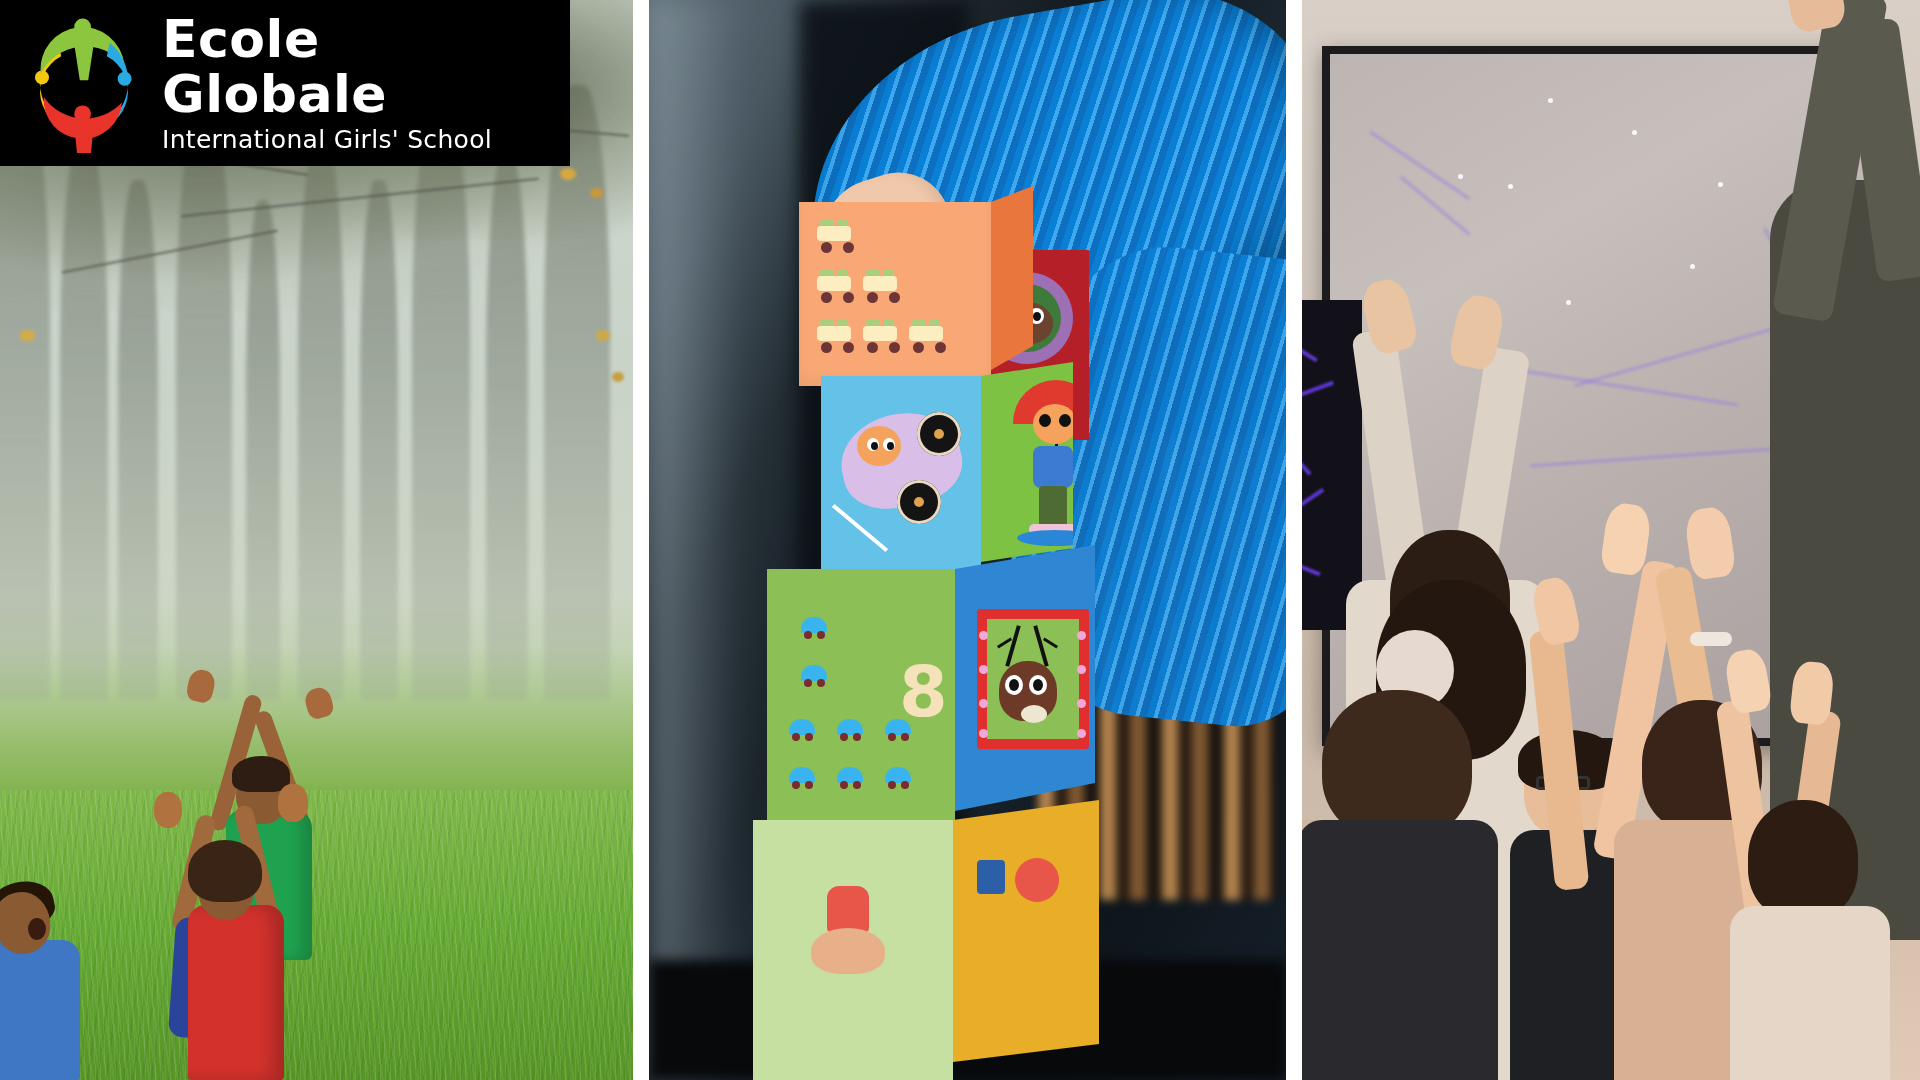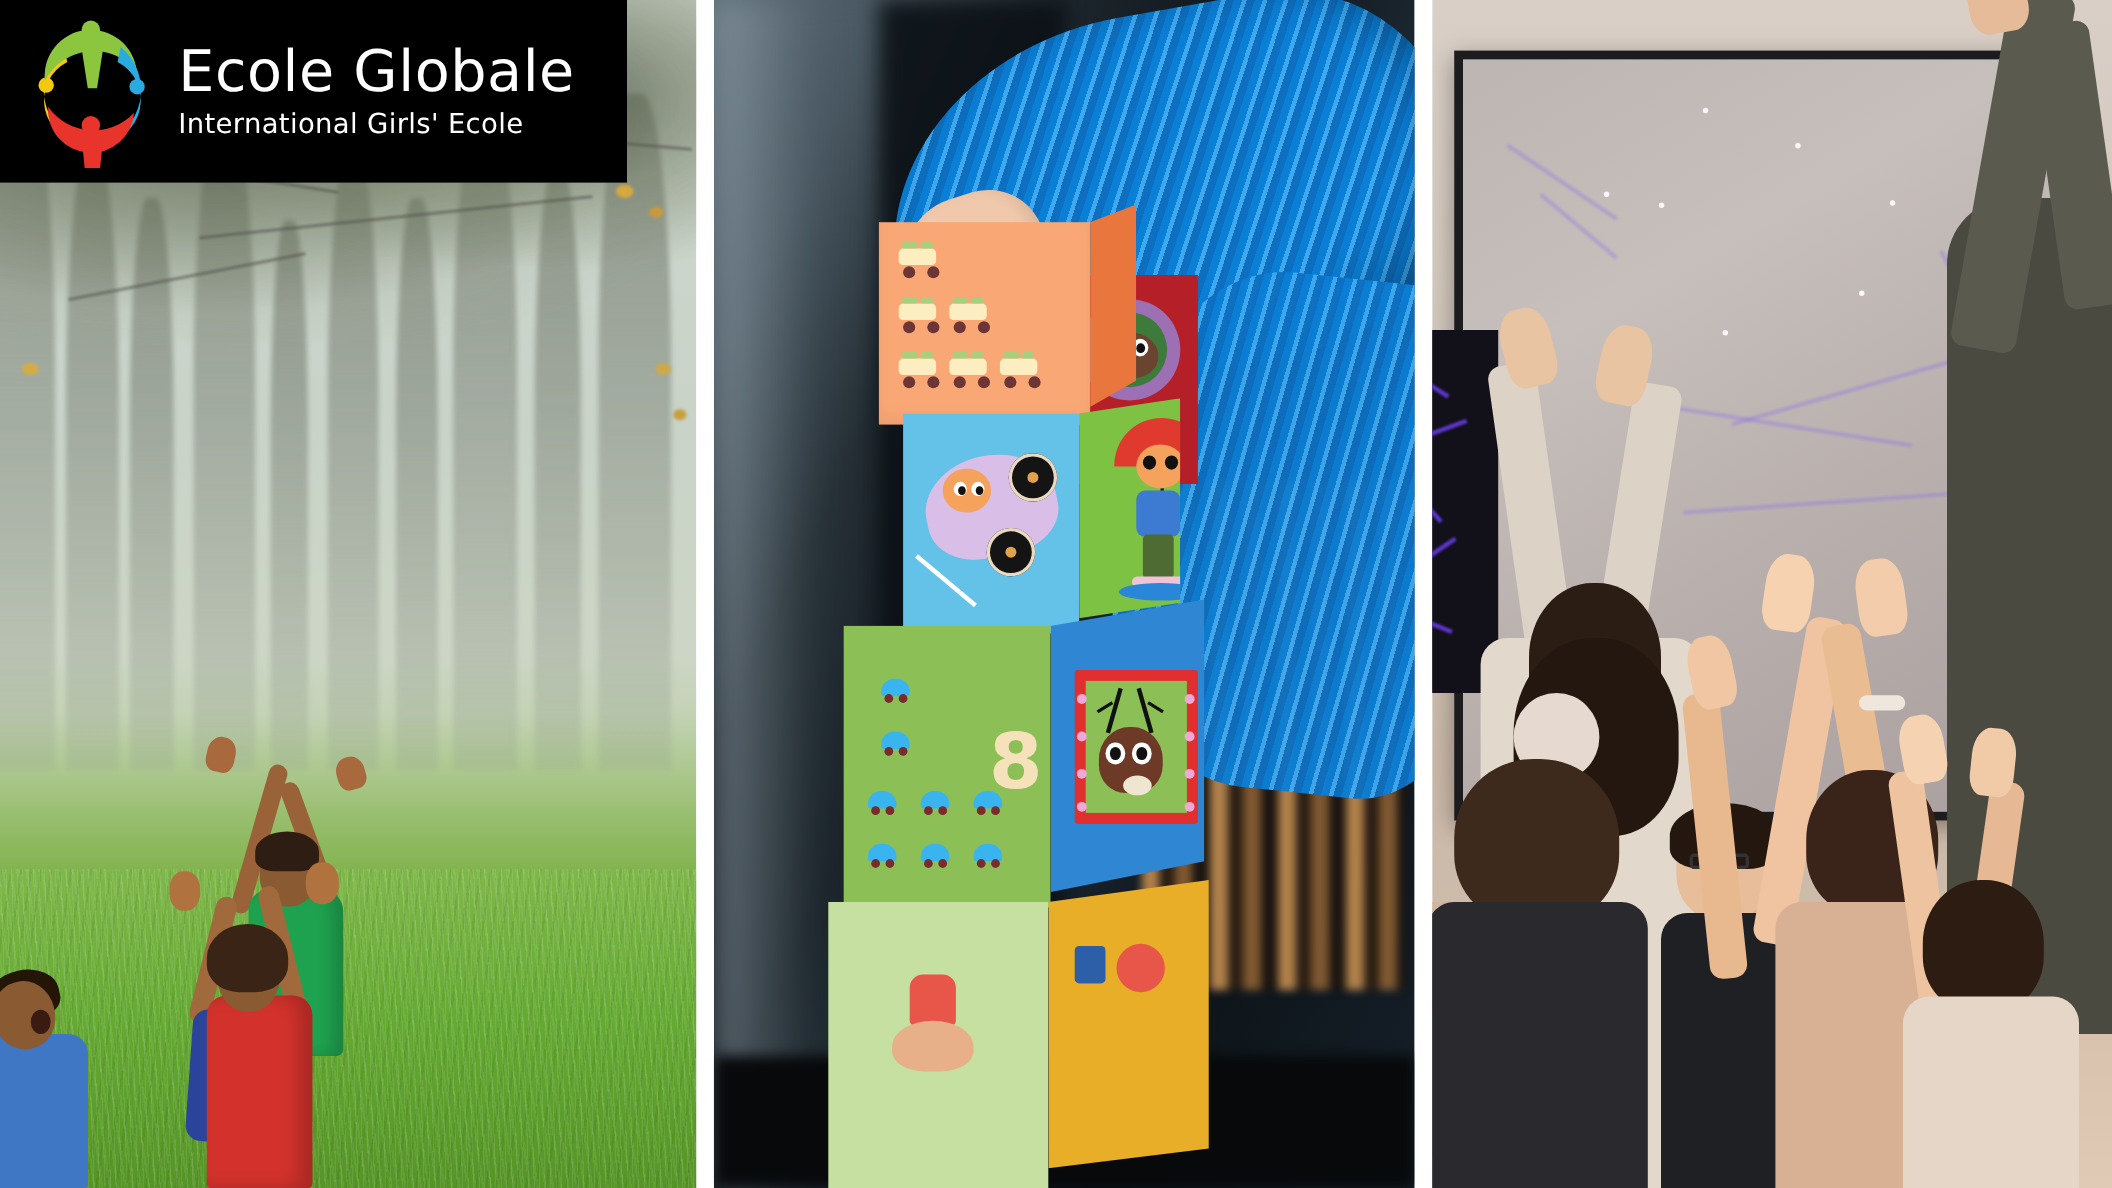--- a/index.html
+++ b/index.html
@@ -154,21 +154,21 @@
   .person { position:absolute; }
   .pbody { position:absolute; border-radius:24px 24px 10px 10px; }
   .phead { position:absolute; border-radius:48% 48% 42% 42%; }
   .parm  { position:absolute; border-radius:12px; }
   .phand { position:absolute; border-radius:40% 40% 30% 30%; }
 
   
   .logo-card { position:absolute; left:0; top:0; width:570px; height:166px; background:#000; display:flex; align-items:center; padding:10px 14px; z-index:5; }
   .logo-mark { position:relative; width:140px; height:140px; flex:0 0 140px; }
   .logo-text { margin-left:8px; color:#fff; }
-  .logo-title { font-size:52px; font-weight:400; letter-spacing:.5px; line-height:1.05; font-family:"DejaVu Sans", sans-serif; }
+  .logo-title { font-size:52px; font-weight:700; letter-spacing:.5px; line-height:1.05; font-family:"DejaVu Sans", sans-serif; }
   .logo-sub { font-size:25px; font-weight:400; letter-spacing:.3px; margin-top:4px; font-family:"DejaVu Sans", sans-serif; }
 
   
   .banner { position:absolute; left:110px; top:843px; width:1700px; height:231px; background:#000; z-index:6;
     display:flex; flex-direction:column; align-items:center; justify-content:center; padding:4px 20px 0; }
   .banner-line { color:#fff; font-family:"DejaVu Sans", sans-serif; font-weight:700; font-size:78px;
     line-height:1.12; text-align:center; letter-spacing:-1px; white-space:nowrap; transform:scaleX(.92); }
 </style>
 </head>
 <body>
@@ -465,18 +465,18 @@
         <path d="M62 18 A36 36 0 0 1 62 82 A28 28 0 0 0 62 28 Z" fill="#29abe2" transform="rotate(12 50 50)"></path>
         <circle cx="79" cy="47" r="5" fill="#29abe2"></circle>
 
         <path d="M22 62 A36 36 0 0 0 78 62 A28 28 0 0 1 22 62 Z" fill="#e8342a" transform="rotate(4 50 50)"></path>
         <circle cx="49" cy="72" r="6" fill="#e8342a"></circle>
         <path d="M43 80 L57 80 L55 100 L45 100 Z" fill="#e8342a"></path>
       </svg>
     </div>
     <div class="logo-text">
       <div class="logo-title">Ecole Globale</div>
-      <div class="logo-sub">International Girls' Ecole</div>
+      <div class="logo-sub">International Girls' School</div>
     </div>
   </div>
 
 
 </div>
 
 </body></html>

